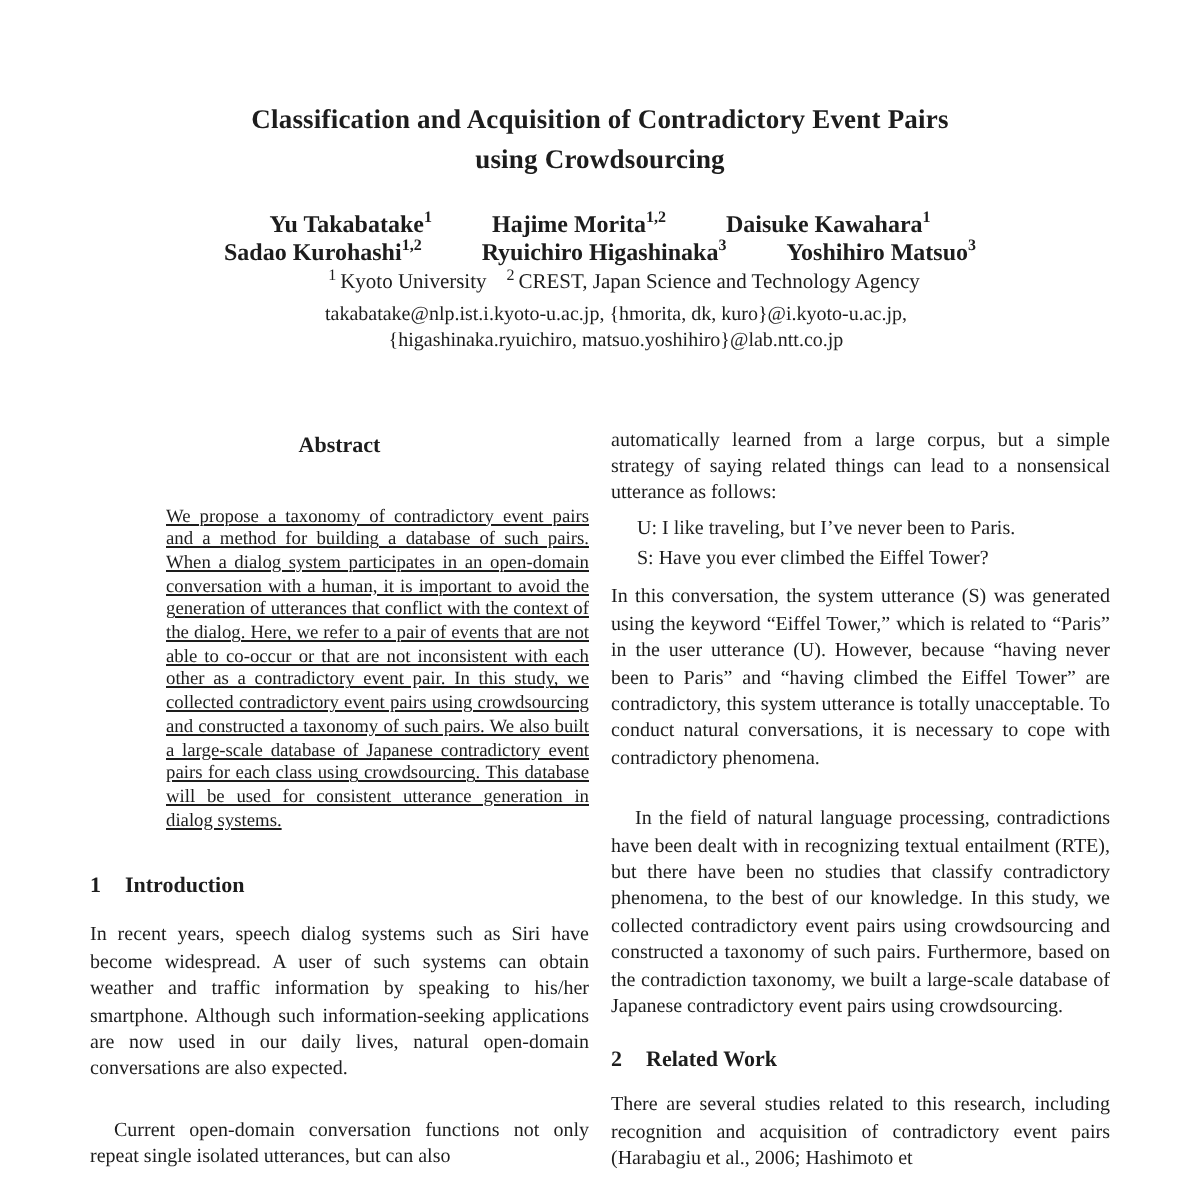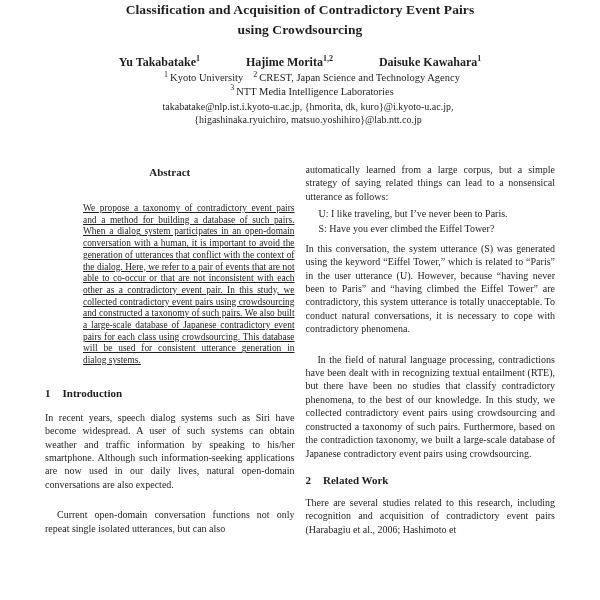--- a/index.html
+++ b/index.html
@@ -2,24 +2,24 @@
 <html lang="en" style="--bg: #ffffff; --text: #1d1d1d;"><head>
 <meta charset="utf-8">
 <style>
   :root{ --text:#1d1d1d; --bg:#ffffff; }
   html,body{ margin:0; padding:0; background:var(--bg); }
   .page{
     position:relative; width:600px; height:600px; overflow:hidden;
     background:var(--bg); color:var(--text);
     font-family:"Liberation Serif","DejaVu Serif",serif;
   }
-  .title{ text-align:center; font-weight:bold;
+  .title{ padding-top:50px; text-align:center; font-weight:bold;
           font-size:13.5px; line-height:20px; letter-spacing:.1px; }
   .authors{ margin-top:15px; }
-  .authors-row{ display:flex; justify-content:center; gap:46px;
+  .authors-row{ display:flex; justify-content:center; gap:30px;
                 font-weight:bold; font-size:12px; line-height:14px; }
   .author sup, .affil-part sup{ font-size:8px; line-height:0; }
   .affils{ margin-top:2px;padding-left:24px; }
   .affil-line{ text-align:center; font-size:10.5px; line-height:13.5px; }
   .affil-part{ margin:0 5px; }
   .affil-part sup{ margin-right:2px; }
   .emails{ margin-top:2px; text-align:center; font-size:10px; line-height:13px;padding-left:16px; }
   .columns{ display:flex; gap:11px; padding:0 45px; margin-top:37px;
             align-items:flex-start; }
   .col{ flex:1; min-width:0; font-size:10px; line-height:13.4px; text-align:justify; }
@@ -42,25 +42,29 @@
     <div>Classification and Acquisition of Contradictory Event Pairs</div>
     <div>using Crowdsourcing</div>
   </div>
 
   <div class="authors" id="authors">
       <div class="authors-row">
         <span class="author"><span>Yu Takabatake</span><sup>1</sup></span>
         <span class="author"><span>Hajime Morita</span><sup>1,2</sup></span>
         <span class="author"><span>Daisuke Kawahara</span><sup>1</sup></span>
       </div>
+      <div class="authors-row">
+        <span class="author"><span>Sadao Kurohashi</span><sup>1,2</sup></span>
+        <span class="author"><span>Ryuichiro Higashinaka</span><sup>3</sup></span>
+        <span class="author"><span>Yoshihiro Matsuo</span><sup>3</sup></span>
+      </div>
     </div>
 
   <div class="affils" id="affils">
       <div class="affil-line"><span class="affil-part"><sup>1</sup><span>Kyoto University</span></span><span class="affil-part"><sup>2</sup><span>CREST, Japan Science and Technology Agency</span></span></div>
-      <div class="affil-line"><span class="affil-part"><sup>3</sup><span>NTT Media Intelligence Laboratories</span></span></div>
     </div>
 
   <div class="emails">
     <div>takabatake@nlp.ist.i.kyoto-u.ac.jp, {hmorita, dk, kuro}@i.kyoto-u.ac.jp,</div>
     <div>{higashinaka.ryuichiro, matsuo.yoshihiro}@lab.ntt.co.jp</div>
   </div>
 
   <div class="columns">
     <div class="col" id="col-left">
         <div class="abstract-heading">Abstract</div>

